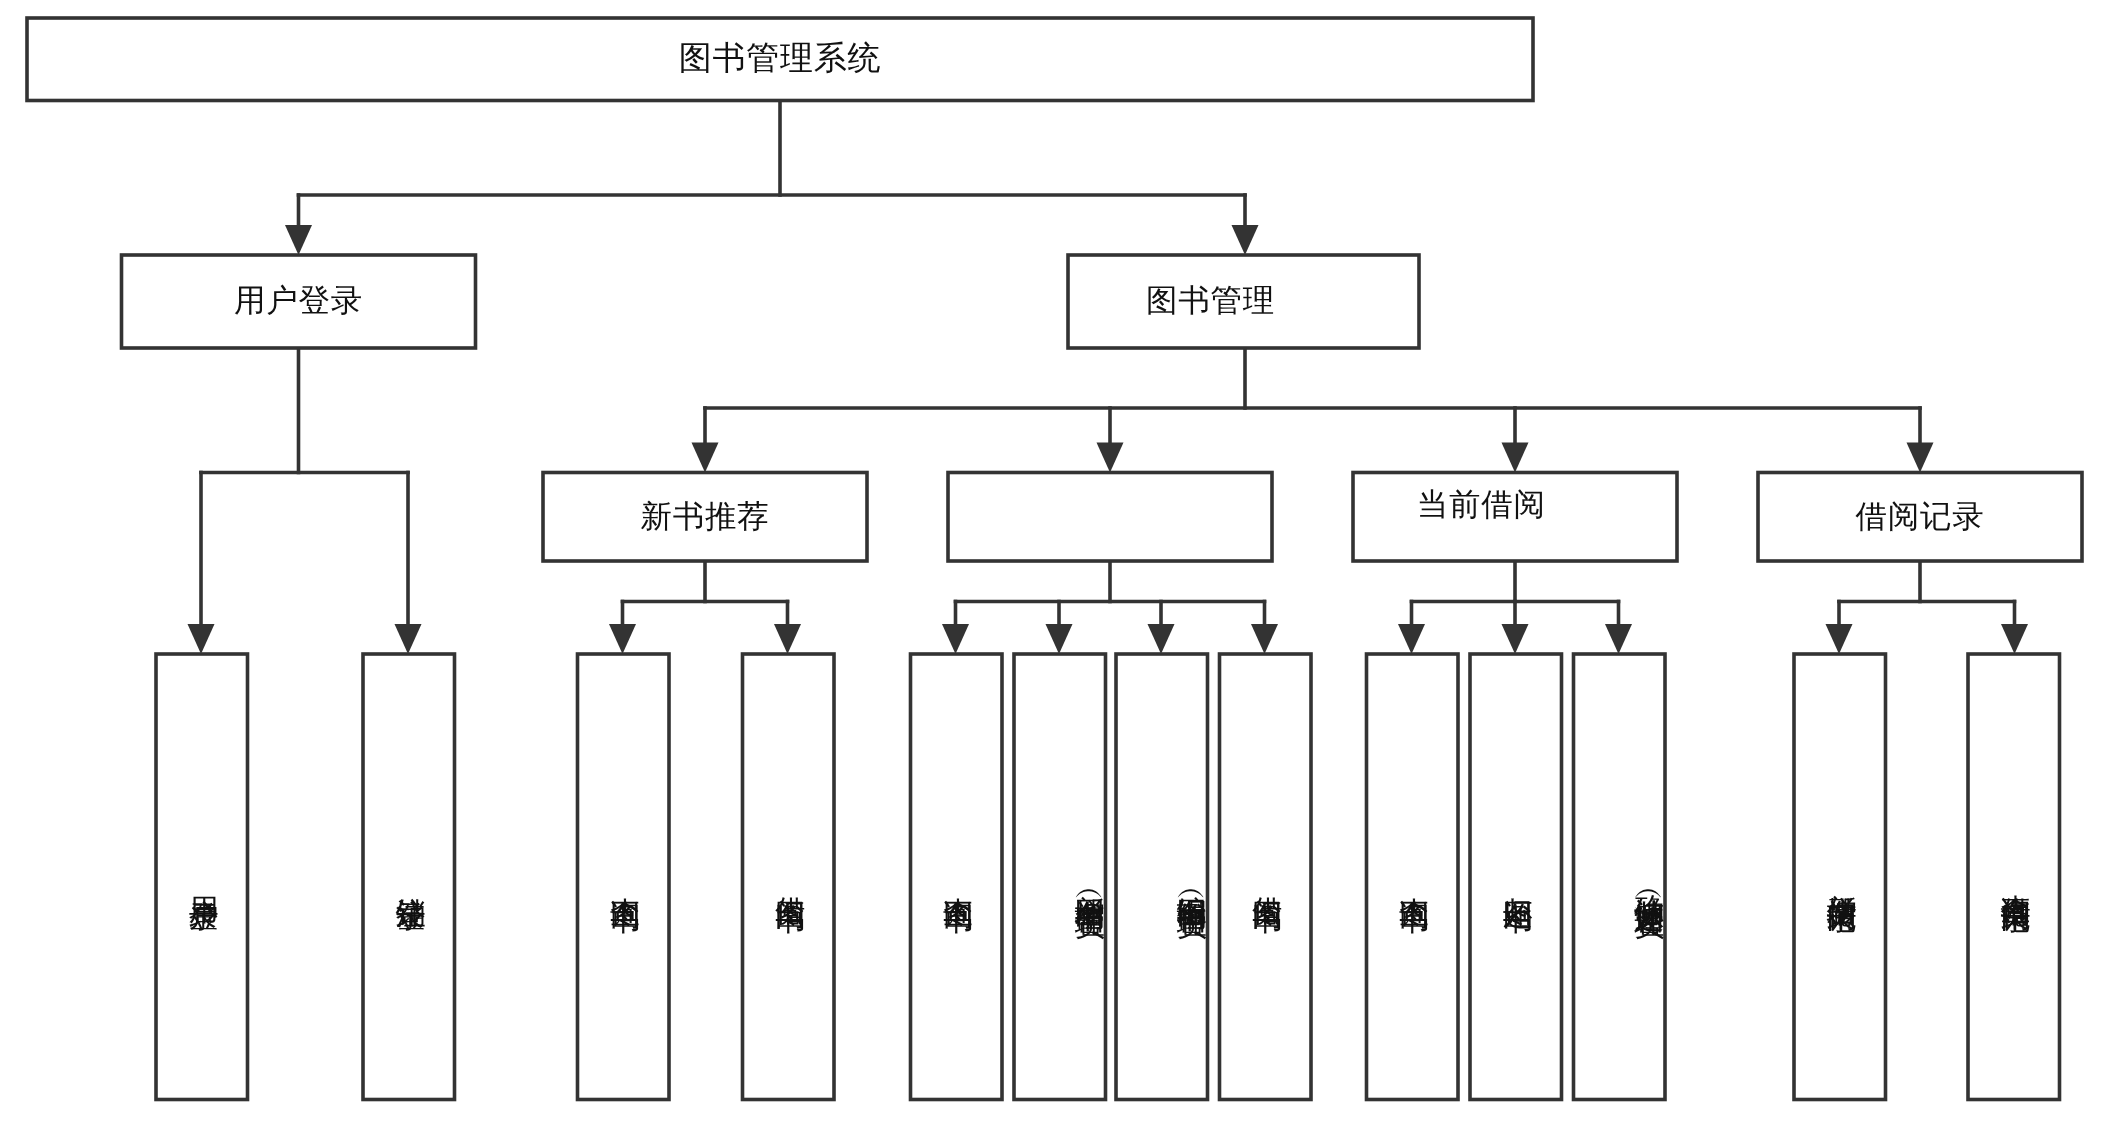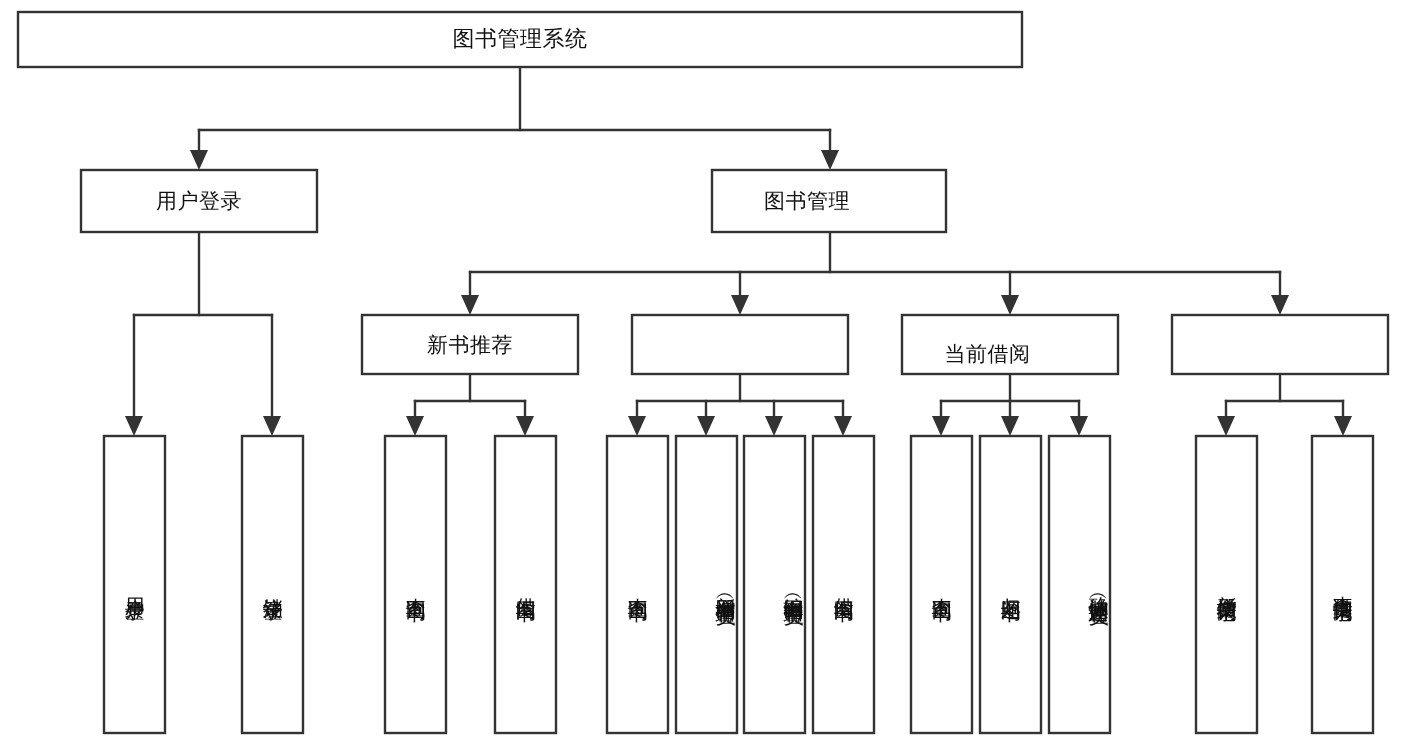--- a/index.html
+++ b/index.html
@@ -182,21 +182,22 @@
       <rect class="node-box" x="1312" y="436" width="61" height="297"></rect>
     </g>
   </svg>
 
   <div class="node-label-h root-label" style="left:18px; top:12px; width:1004px; height:55px;">图书管理系统</div>
 
   <div class="node-label-h" style="left:81px; top:170px; width:236px; height:62px;">用户登录</div>
   <div class="node-label-h" style="left:712px; top:170px; width:190px; height:62px;">图书管理</div>
 
   <div class="node-label-h" style="left:362px; top:315px; width:216px; height:59px;">新书推荐</div>
-  <div class="node-label-h" style="left:902px; top:324px; width:171px; height:59px;">当前借阅</div>
+  <div class="node-label-h" style="left:902px; top:307px; width:171px; height:59px;font-family:Liberation Serif, serif;">当前借阅</div>
+  <div class="node-label-h" style="left:1172px; top:315px; width:216px; height:59px;">借阅记录</div>
 
   <div class="node-label-v" style="left:104px; top:436px; width:61px; height:297px;">用户登录</div>
   <div class="node-label-v" style="left:242px; top:436px; width:61px; height:297px;">注销登录</div>
 
   <div class="node-label-v" style="left:385px; top:436px; width:61px; height:297px;">查询图书</div>
   <div class="node-label-v" style="left:495px; top:436px; width:61px; height:297px;">借阅图书</div>
 
   <div class="node-label-v" style="left:607px; top:436px; width:61px; height:297px;">查询图书</div>
   <div class="node-label-v" style="left:676px; top:436px; width:61px; height:297px; align-items:flex-start; padding-top:6px; box-sizing:border-box;">新增图书（管理员）</div>
   <div class="node-label-v" style="left:744px; top:436px; width:61px; height:297px; align-items:flex-start; padding-top:6px; box-sizing:border-box;">编辑图书（管理员）</div>

